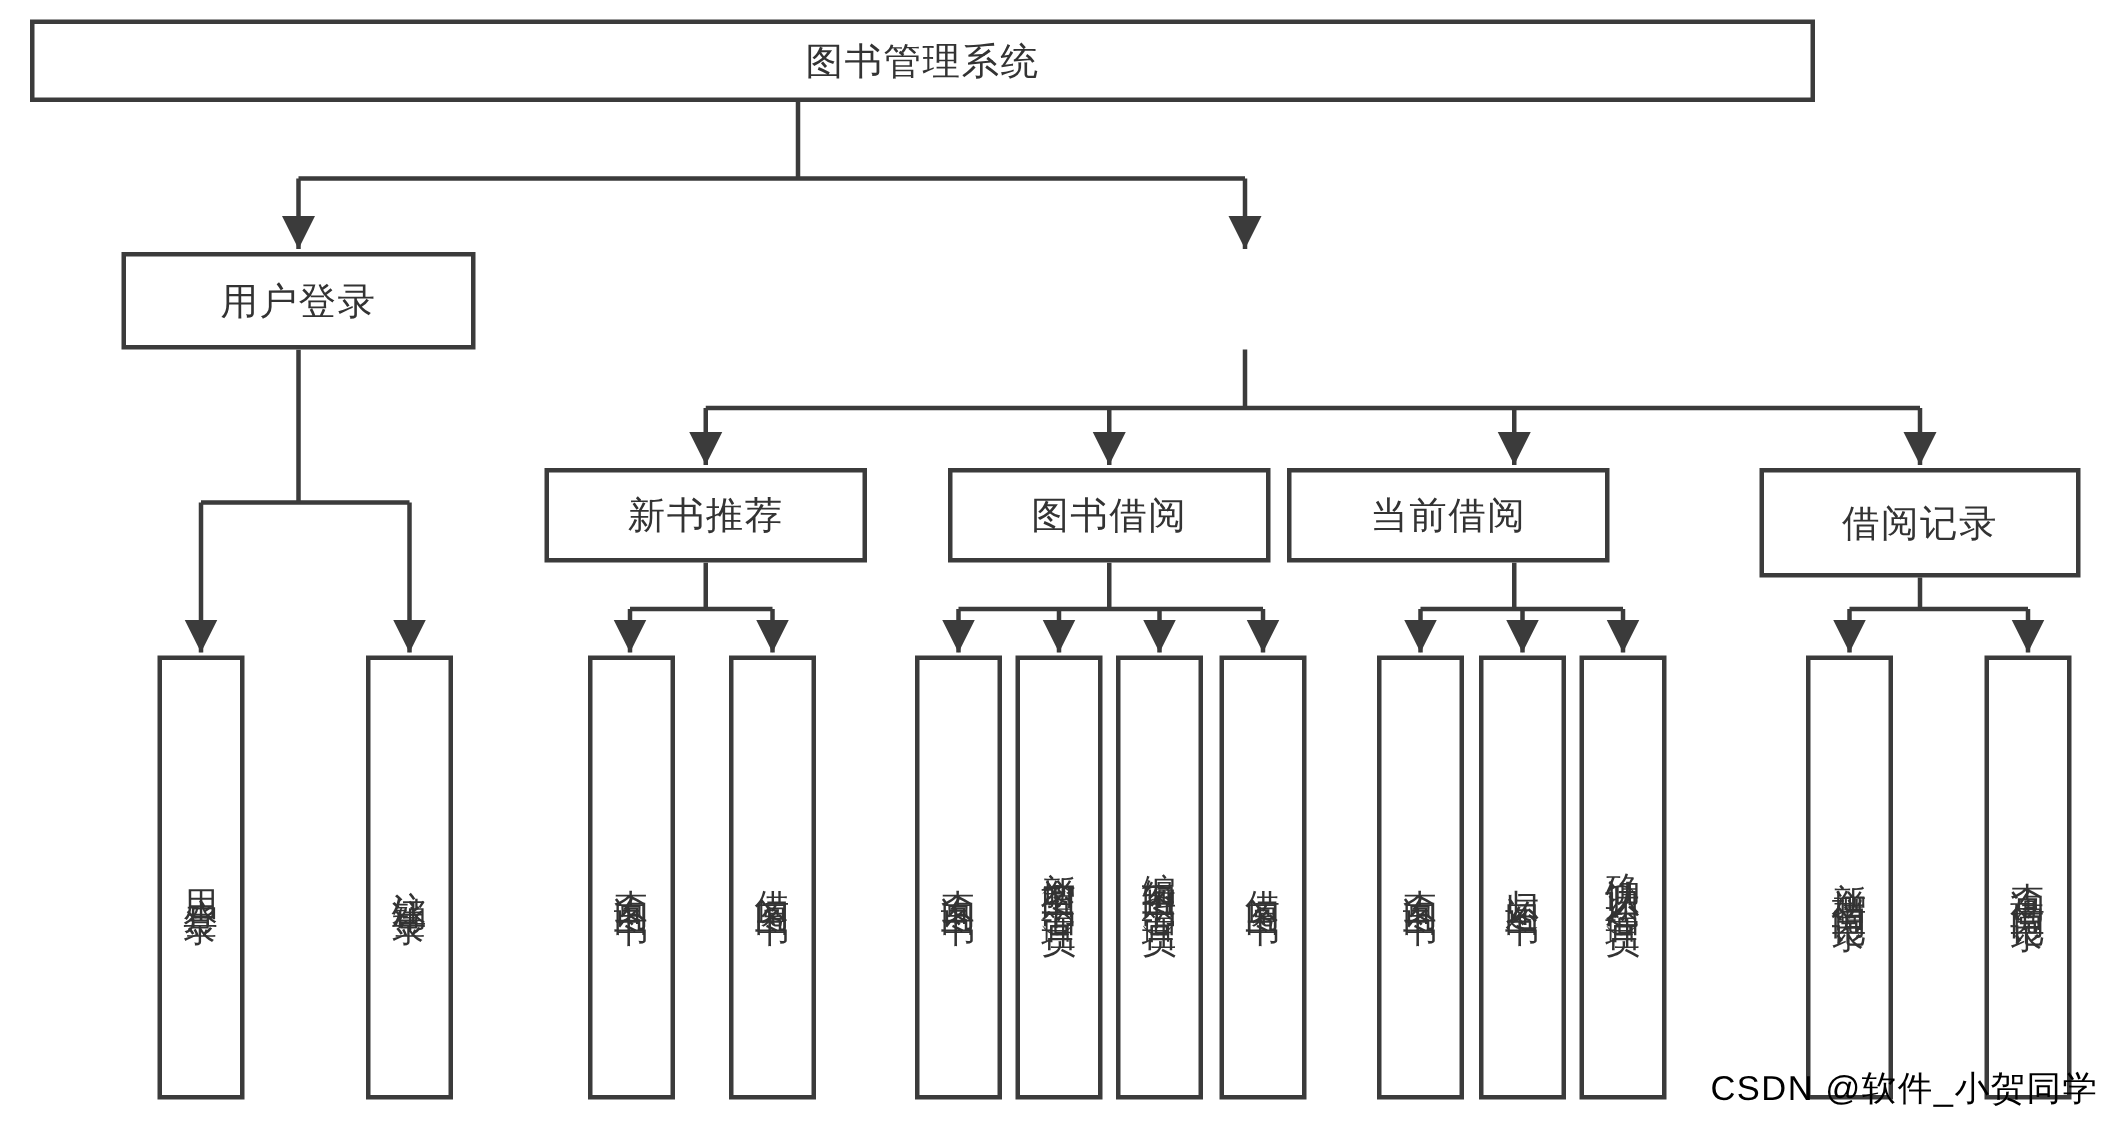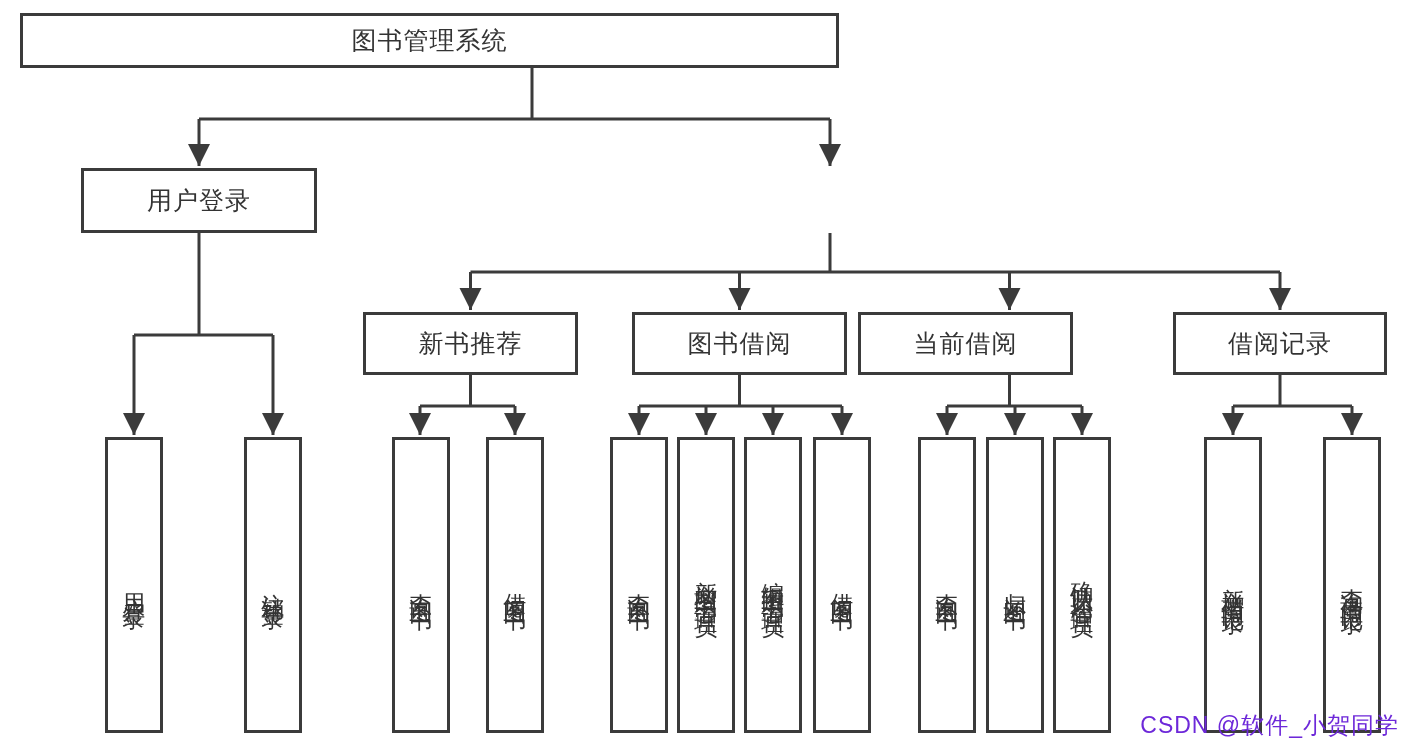--- a/index.html
+++ b/index.html
@@ -38,21 +38,21 @@
     letter-spacing: 5px;
     line-height: 1.15;
     white-space: nowrap;
     color: #333333;
   }
   .watermark {
     position: absolute;
     right: 6px;
     bottom: 6px;
     font-size: 23px;
-    color: #6d28d9;
+    color: #000000;
     letter-spacing: 1px;
     white-space: nowrap;
   }
 </style>
 </head>
 <body>
 
 <div id="canvas">
 
   <svg id="connectors" viewBox="0 0 1405 747" xmlns="http://www.w3.org/2000/svg">
@@ -89,28 +89,28 @@
     <path d="M1009.5,375 V406 M947,406 H1082" fill="none" stroke="#3b3b3b" stroke-width="3"></path>
     <line x1="947" y1="406" x2="947" y2="435" stroke="#3b3b3b" stroke-width="3" marker-end="url(#ah)"></line>
     <line x1="1015" y1="406" x2="1015" y2="435" stroke="#3b3b3b" stroke-width="3" marker-end="url(#ah)"></line>
     <line x1="1082" y1="406" x2="1082" y2="435" stroke="#3b3b3b" stroke-width="3" marker-end="url(#ah)"></line>
 
     <path d="M1280,375 V406 M1233,406 H1352" fill="none" stroke="#3b3b3b" stroke-width="3"></path>
     <line x1="1233" y1="406" x2="1233" y2="435" stroke="#3b3b3b" stroke-width="3" marker-end="url(#ah)"></line>
     <line x1="1352" y1="406" x2="1352" y2="435" stroke="#3b3b3b" stroke-width="3" marker-end="url(#ah)"></line>
   </svg>
 
-  <div class="node hnode" style="left:20px; top:13px; width:819px; height:55px;">图书管理系统</div>
+  <div class="node hnode" style="left:20px; top:13px; width:1190px; height:55px;">图书管理系统</div>
 
   <div class="node hnode" style="left:81px; top:168px; width:236px; height:65px;">用户登录</div>
 
   <div class="node hnode" style="left:363px; top:312px; width:215px; height:63px;">新书推荐</div>
   <div class="node hnode" style="left:632px; top:312px; width:215px; height:63px;text-align:right;">图书借阅</div>
   <div class="node hnode" style="left:858px; top:312px; width:215px; height:63px;">当前借阅</div>
-  <div class="node hnode" style="left:1173px; top:312px; width:214px; height:63px;">借阅记录</div>
+  <div class="node hnode" style="left:1173px; top:312px; width:214px; height:73px;">借阅记录</div>
 
   <div class="node vnode" style="left:105px; top:437px; width:58px; height:296px;">
     <span class="vtext">用户登录</span>
   </div>
   <div class="node vnode" style="left:244px; top:437px; width:58px; height:296px;">
     <span class="vtext">注销登录</span>
   </div>
 
   <div class="node vnode" style="left:392px; top:437px; width:58px; height:296px;">
     <span class="vtext">查询图书</span>

